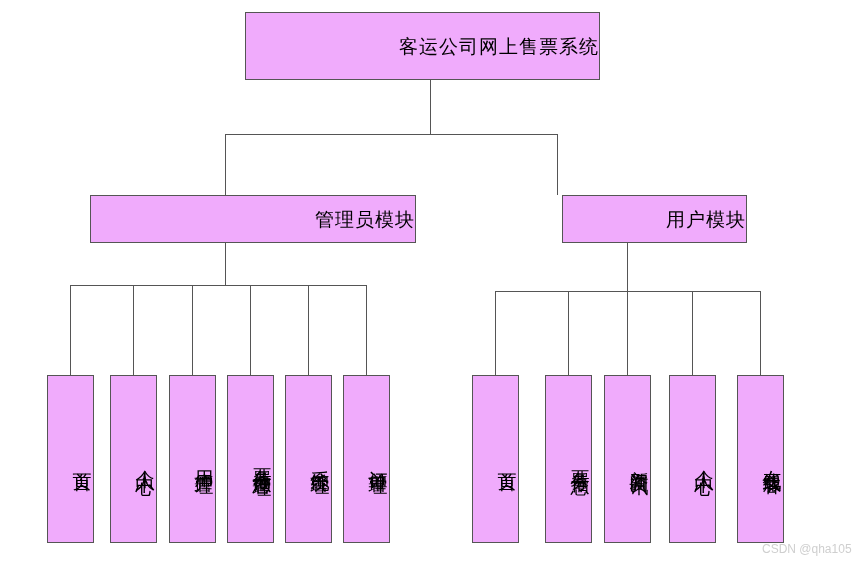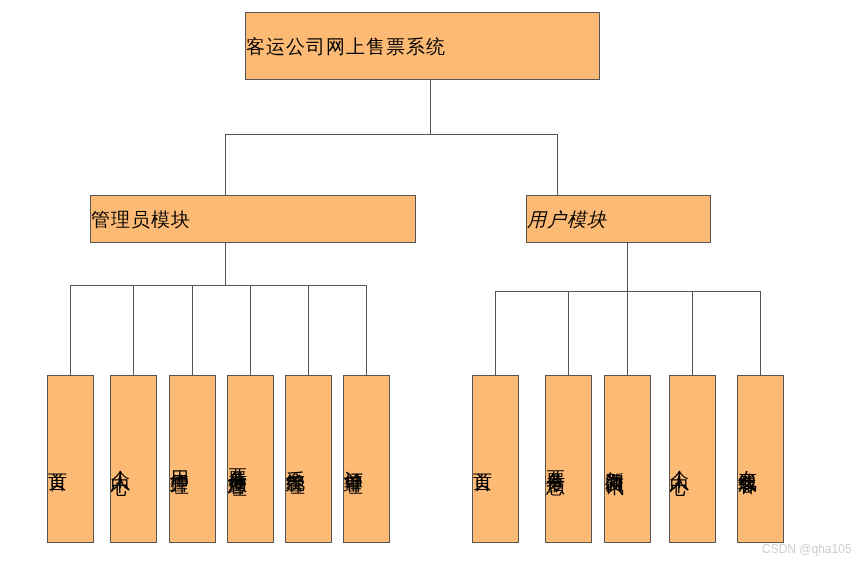--- a/index.html
+++ b/index.html
@@ -15,25 +15,25 @@
   #diagram {
     position: relative;
     width: 865px;
     height: 561px;
     background: #ffffff;
     overflow: hidden;
   }
   .node {
     position: absolute;
     box-sizing: border-box;
-    background: #fdba74;
+    background: #f0abfc;
     border: 1px solid #555555;
     display: flex;
     align-items: center;
-    justify-content: flex-start;
+    justify-content: flex-end;
     text-align: center;
   }
   .node.root,
   .node.module {
     font-size: 19px;
     letter-spacing: 1px;
     line-height: 1.2;
   }
   .node.leaf {
     font-size: 19px;
@@ -76,21 +76,21 @@
 
   <div class="connector v" style="left:430px; top:80px; height:54px;"></div>
   <div class="connector h" style="left:225px; top:134px; width:333px;"></div>
   <div class="connector v" style="left:225px; top:134px; height:61px;"></div>
   <div class="connector v" style="left:557px; top:134px; height:61px;"></div>
 
   <div class="node module" style="left:90px; top:195px; width:326px; height:48px;">
     <span>管理员模块</span>
   </div>
 
-  <div class="node module" style="left:526px; top:195px; width:185px; height:48px;font-style:italic;">
+  <div class="node module" style="left:562px; top:195px; width:185px; height:48px;">
     <span>用户模块</span>
   </div>
 
   <div class="connector v" style="left:225px; top:243px; height:42px;"></div>
   <div class="connector h" style="left:70px; top:285px; width:296px;"></div>
   <div class="connector v" style="left:70px;  top:285px; height:90px;"></div>
   <div class="connector v" style="left:133px; top:285px; height:90px;"></div>
   <div class="connector v" style="left:192px; top:285px; height:90px;"></div>
   <div class="connector v" style="left:250px; top:285px; height:90px;"></div>
   <div class="connector v" style="left:308px; top:285px; height:90px;"></div>

